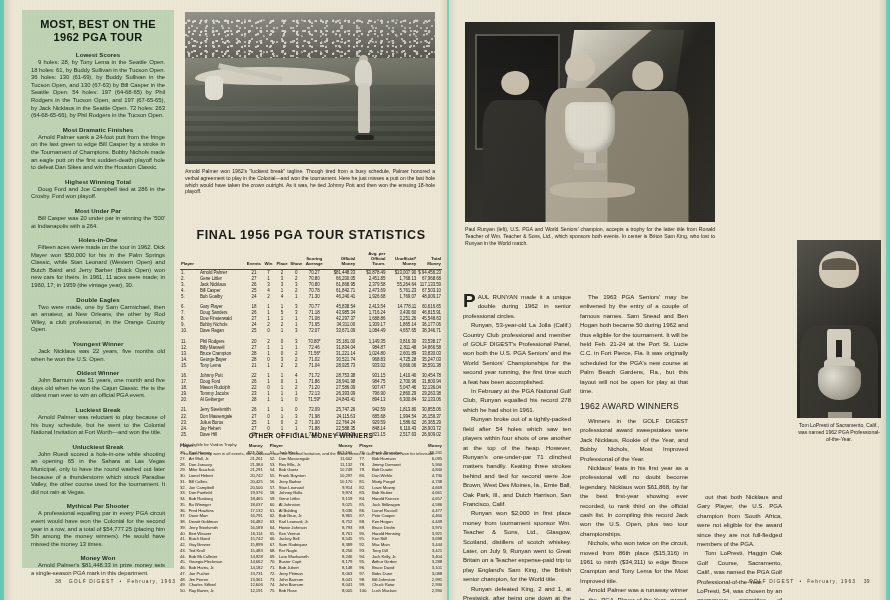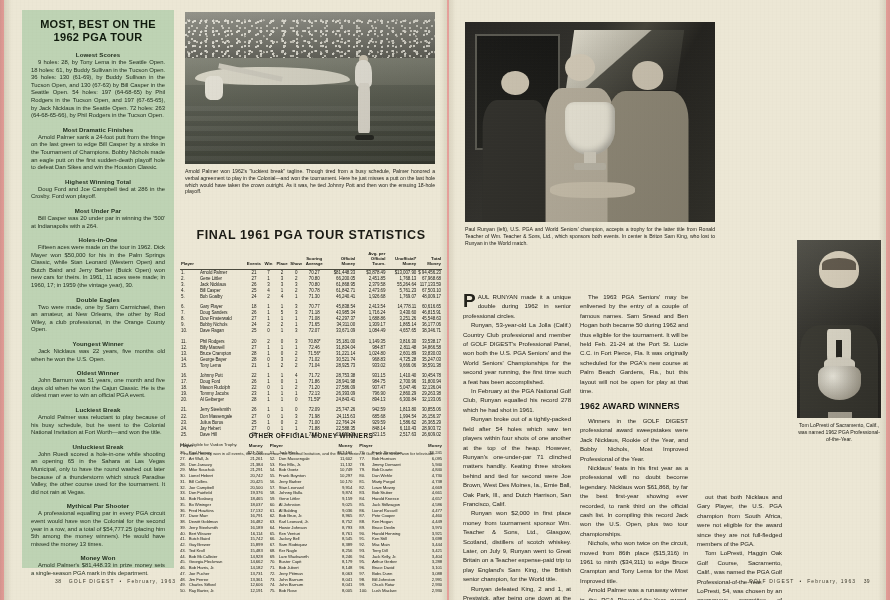--- a/index.html
+++ b/index.html
@@ -7,21 +7,21 @@
   html, body {
     width: 890px; height: 600px;
     background: #cfc9b5;
     font-family: "Liberation Sans", sans-serif;
     overflow: hidden;
   }
 
   #spread {
     position: relative;
     width: 890px; height: 600px;
-    background: #fca5a5;
+    background: #5eead4;
     overflow: hidden;
   }
 
   
   .page {
     position: absolute;
     top: 0;
     height: 600px;
     background: #ece7d5;
   }
@@ -234,21 +234,21 @@
 
   .col { position: absolute; font-size: 6.1px; line-height: 9.4px;
          text-align: justify; color: #23221b; letter-spacing: -.05px; }
   .col p { text-indent: 8px; }
   .col p.first { text-indent: 0; }
   .col p.first::first-letter {
     float: left; font-size: 19px; line-height: 15px; font-weight: bold;
     padding-right: 2px; padding-top: 1px;
   }
   .subhead {
-    font-size: 8.6px; font-weight: bold; letter-spacing: .2px;
+    font-size: 8.6px; font-weight: normal; letter-spacing: .2px;
     margin: 7px 0 4px 0; color: #141410;
   }
   #col1 { left: 463px; top: 292px; width: 108px; }
   #col2 { left: 580px; top: 292px; width: 108px; }
   #col3-top { left: 697px; top: 492px; width: 85px; }
 
   #lopresti-photo {
     position: absolute; left: 797px; top: 240px;
     width: 84px; height: 178px;
     background: #2f2e29;
@@ -355,21 +355,21 @@
       <div class="head"></div>
         <div class="torso"></div>
         <div class="legs"></div>
         <div class="shoe"></div>
     </div>
     <div class="photo-hl"></div>
   </div>
   <div id="palmer-caption" class="caption">Arnold Palmer won 1962's "luckiest break" tagline. Though tired from a busy schedule, Palmer honored a verbal agreement to play in the Colonial—and won the tournament. Here he just misses a putt on the last hole which would have taken the crown outright. As it was, he tied Johnny Pott and then won the ensuing 18-hole playoff.</div>
 
   <div id="stats-block">
-    <div class="stats-title">FINAL 1961 PGA TOUR STATISTICS</div>
+    <div class="stats-title">FINAL 1956 PGA TOUR STATISTICS</div>
     <table class="stats">
       <thead>
         <tr class="hdr-rule">
           <th class="a-left" colspan="2">Player</th>
           <th class="a-ctr">Events</th>
           <th class="a-ctr">Win</th>
           <th class="a-ctr">Place</th>
           <th class="a-ctr">Show</th>
           <th class="a-ctr">Scoring Average</th>
           <th class="a-right">Official Money</th>

